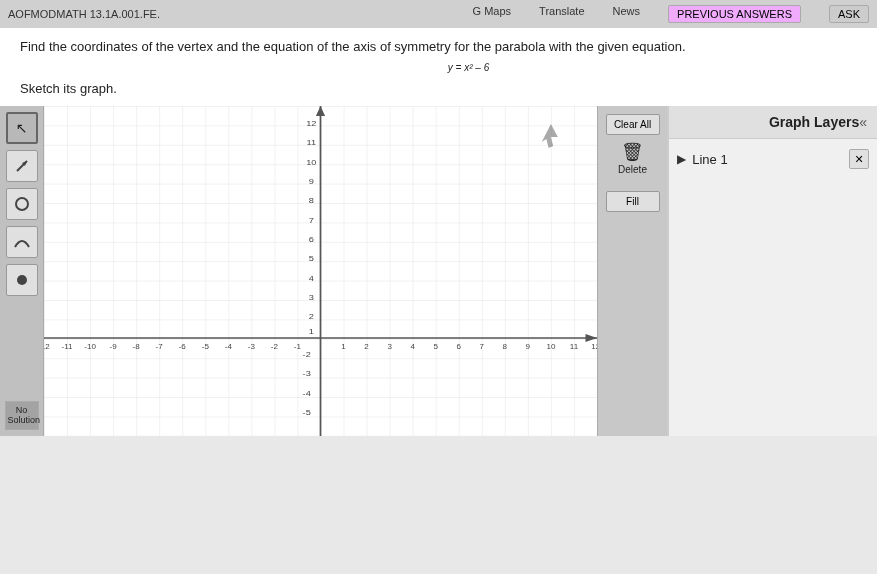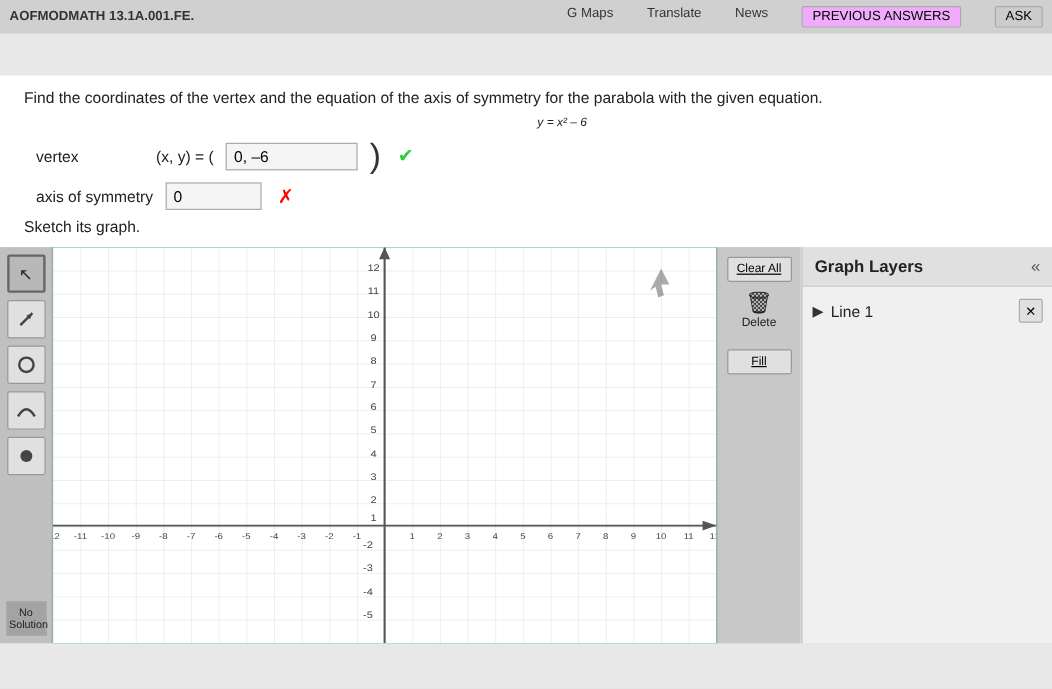--- a/index.html
+++ b/index.html
@@ -18,21 +18,21 @@
       background: #d0d0d0;
       height: 28px;
       display: flex;
       align-items: center;
       padding: 0 8px;
       gap: 10px;
       font-size: 11px;
       color: #333;
     }
     .top-bar-title {
-      font-weight: bold;
+      font-weight: normal;
       font-size: 11px;
     }
     .top-bar-links {
       display: flex;
       gap: 28px;
       margin-left: auto;
       font-size: 11px;
       color: #333;
     }
     .top-bar-links span {
@@ -52,21 +52,20 @@
       padding: 2px 8px;
       font-size: 11px;
       cursor: pointer;
       border-radius: 2px;
     }
 
     
     .main-content {
       background: white;
       padding: 10px 20px 6px 20px;
-      margin-top: 35px;
     }
 
     .problem-text {
       font-size: 13px;
       margin-bottom: 6px;
       line-height: 1.4;
     }
 
     .equation-display {
       font-size: 10px;
@@ -210,21 +209,20 @@
 
     .right-btn {
       width: 54px;
       background: #e0e0e0;
       border: 1px solid #999;
       font-size: 10px;
       text-align: center;
       padding: 4px 2px;
       cursor: pointer;
       border-radius: 2px;
-      text-decoration: underline;
     }
 
     .delete-icon {
       font-size: 18px;
       margin-bottom: 1px;
     }
 
     
     .graph-layers-panel {
       width: 210px;
@@ -232,21 +230,21 @@
       border-left: 2px solid #ccc;
       display: flex;
       flex-direction: column;
     }
 
     .layers-header {
       background: #e0e0e0;
       padding: 8px 10px;
       display: flex;
       align-items: center;
-      justify-content: space-between;
+      justify-content: flex-end;
       border-bottom: 1px solid #ccc;
     }
 
     .layers-title {
       font-size: 14px;
       font-weight: bold;
     }
 
     .collapse-btn {
       font-size: 14px;
@@ -301,36 +299,20 @@
     <button class="ask-btn">ASK</button>
   </div>
 </div>
 
 <div class="main-content">
   <p class="problem-text">Find the coordinates of the vertex and the equation of the axis of symmetry for the parabola with the given equation.</p>
   <div class="equation-display">
     <span>y = x² – 6</span>
   </div>
 
-  <div class="fields-area">
-
-    <div class="field-row">
-      <span class="field-label">vertex</span>
-      <span style="font-size:13px;">(x, y) = (</span>
-      <input class="answer-input" type="text" value="0, –6" style="">
-      <span class="paren">)</span>
-      <span class="check-icon">✔</span>
-    </div>
-
-    <div class="field-row">
-      <span class="field-label">axis of symmetry</span>
-      <input class="axis-input" type="text" value="0" style="">
-      <span class="cross-icon">✗</span>
-    </div>
-  </div>
 
   <p class="sketch-label">Sketch its graph.</p>
 </div>
 
 <div class="graph-container">
 
   <div class="toolbar">
     <div class="tool-btn active" title="Cursor">↖</div>
     <div class="tool-btn" title="Arrow">
       <svg width="18" height="18" viewBox="0 0 18 18">

